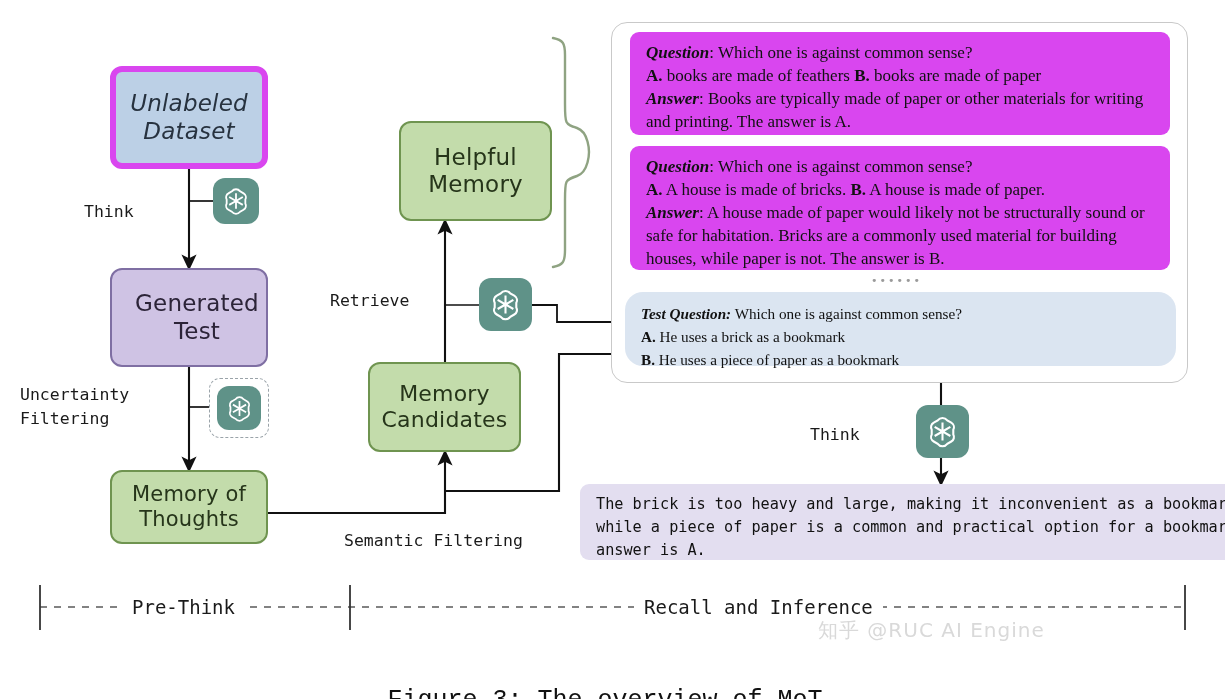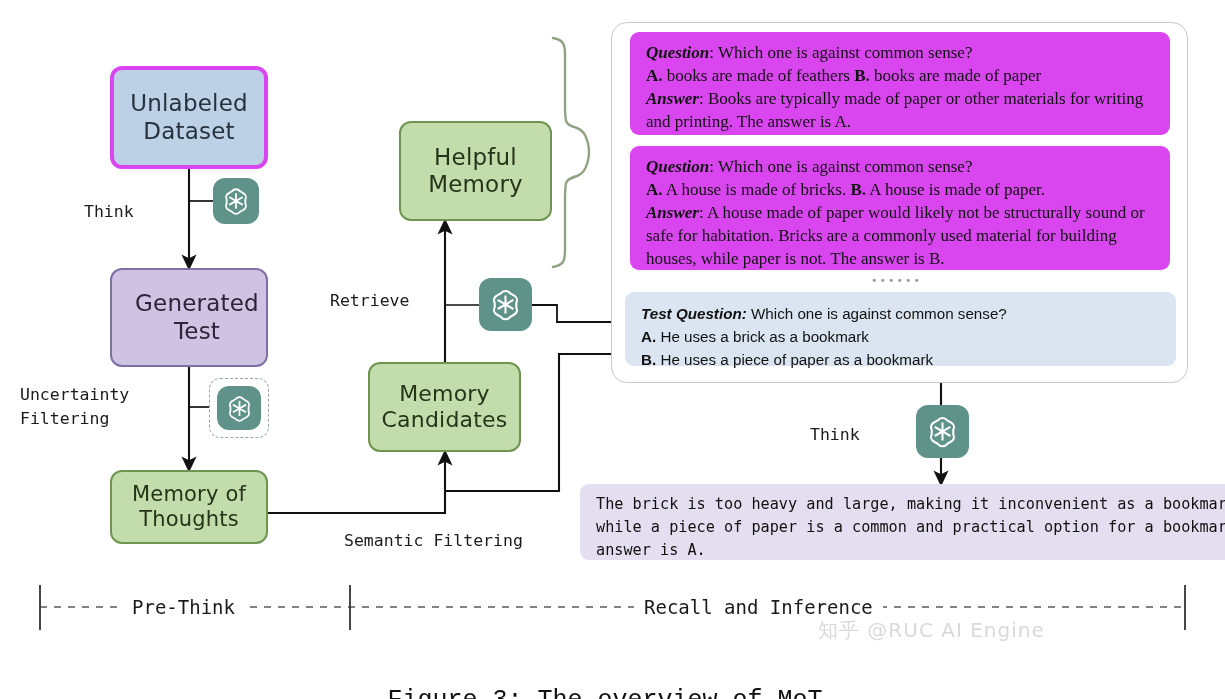--- a/index.html
+++ b/index.html
@@ -6,21 +6,21 @@
   body{width:1225px;height:699px;position:relative;overflow:hidden;
        font-family:"Liberation Sans",sans-serif;}
   .stage{position:absolute;left:0;top:0;width:1225px;height:699px;}
 
   
   .fbox{position:absolute;box-sizing:border-box;border-radius:12px;
         display:flex;align-items:center;justify-content:center;
         text-align:center;line-height:1.18;letter-spacing:.2px;
         font-family:"DejaVu Sans",sans-serif;}
   .fbox span{display:block;}
-  .box-blue  {background:#bcd0e6;border:4px solid #d946ef;color:#27323f;}
+  .box-blue  {background:#bcd0e6;border:6px solid #d946ef;color:#27323f;font-style:italic;}
   .box-purple{background:#cfc3e4;border:2px solid #7f6fa3;color:#2c2438;}
   .box-green {background:#c3dcab;border:2px solid #6f9450;color:#26351a;}
 
   #box-unlabeled {left:110px;top:66px;width:158px;height:103px;font-size:23px;}
   #box-cots      {left:110px;top:268px;width:158px;height:99px;font-size:23px;padding-left:16px;}
   #box-mot       {left:110px;top:470px;width:158px;height:74px;font-size:21px;}
   #box-helpful   {left:368px;top:121px;width:153px;height:100px;font-size:23px;margin-left:31px;}
   #box-candidates{left:368px;top:362px;width:153px;height:90px;font-size:22px;}
 
   
@@ -52,23 +52,23 @@
            box-sizing:border-box;}
   #mem1{left:630px;top:32px;width:540px;height:103px;}
   #mem2{left:630px;top:146px;width:540px;height:124px;}
   .memcard i{font-style:italic;font-weight:bold;}
   .memcard b{font-weight:bold;}
 
   #dots{position:absolute;left:871px;top:274px;letter-spacing:2px;color:#9a9a9a;
         font-size:11px;font-family:"DejaVu Sans",sans-serif;}
 
   #testq{position:absolute;left:625px;top:292px;width:551px;height:74px;
-         background:#dbe5f1;border-radius:9px;padding:10px 14px 8px 16px;
+         background:#dbe5f1;border-radius:18px;padding:10px 14px 8px 16px;
          box-sizing:border-box;
-         font-family:Liberation Sans, sans-serif;
+         font-family:Liberation Serif, serif;
          font-size:15.2px;line-height:1.52;color:#111;}
   #testq i{font-style:italic;font-weight:bold;}
   #testq b{font-weight:bold;}
 
   #answerbox{position:absolute;left:580px;top:484px;width:730px;height:76px;
          background:#e3def0;border-radius:9px;padding:9px 16px;box-sizing:border-box;
          font-family:"DejaVu Sans Mono","Liberation Mono",monospace;
          font-size:15.2px;line-height:1.5;color:#111;}
 
   

